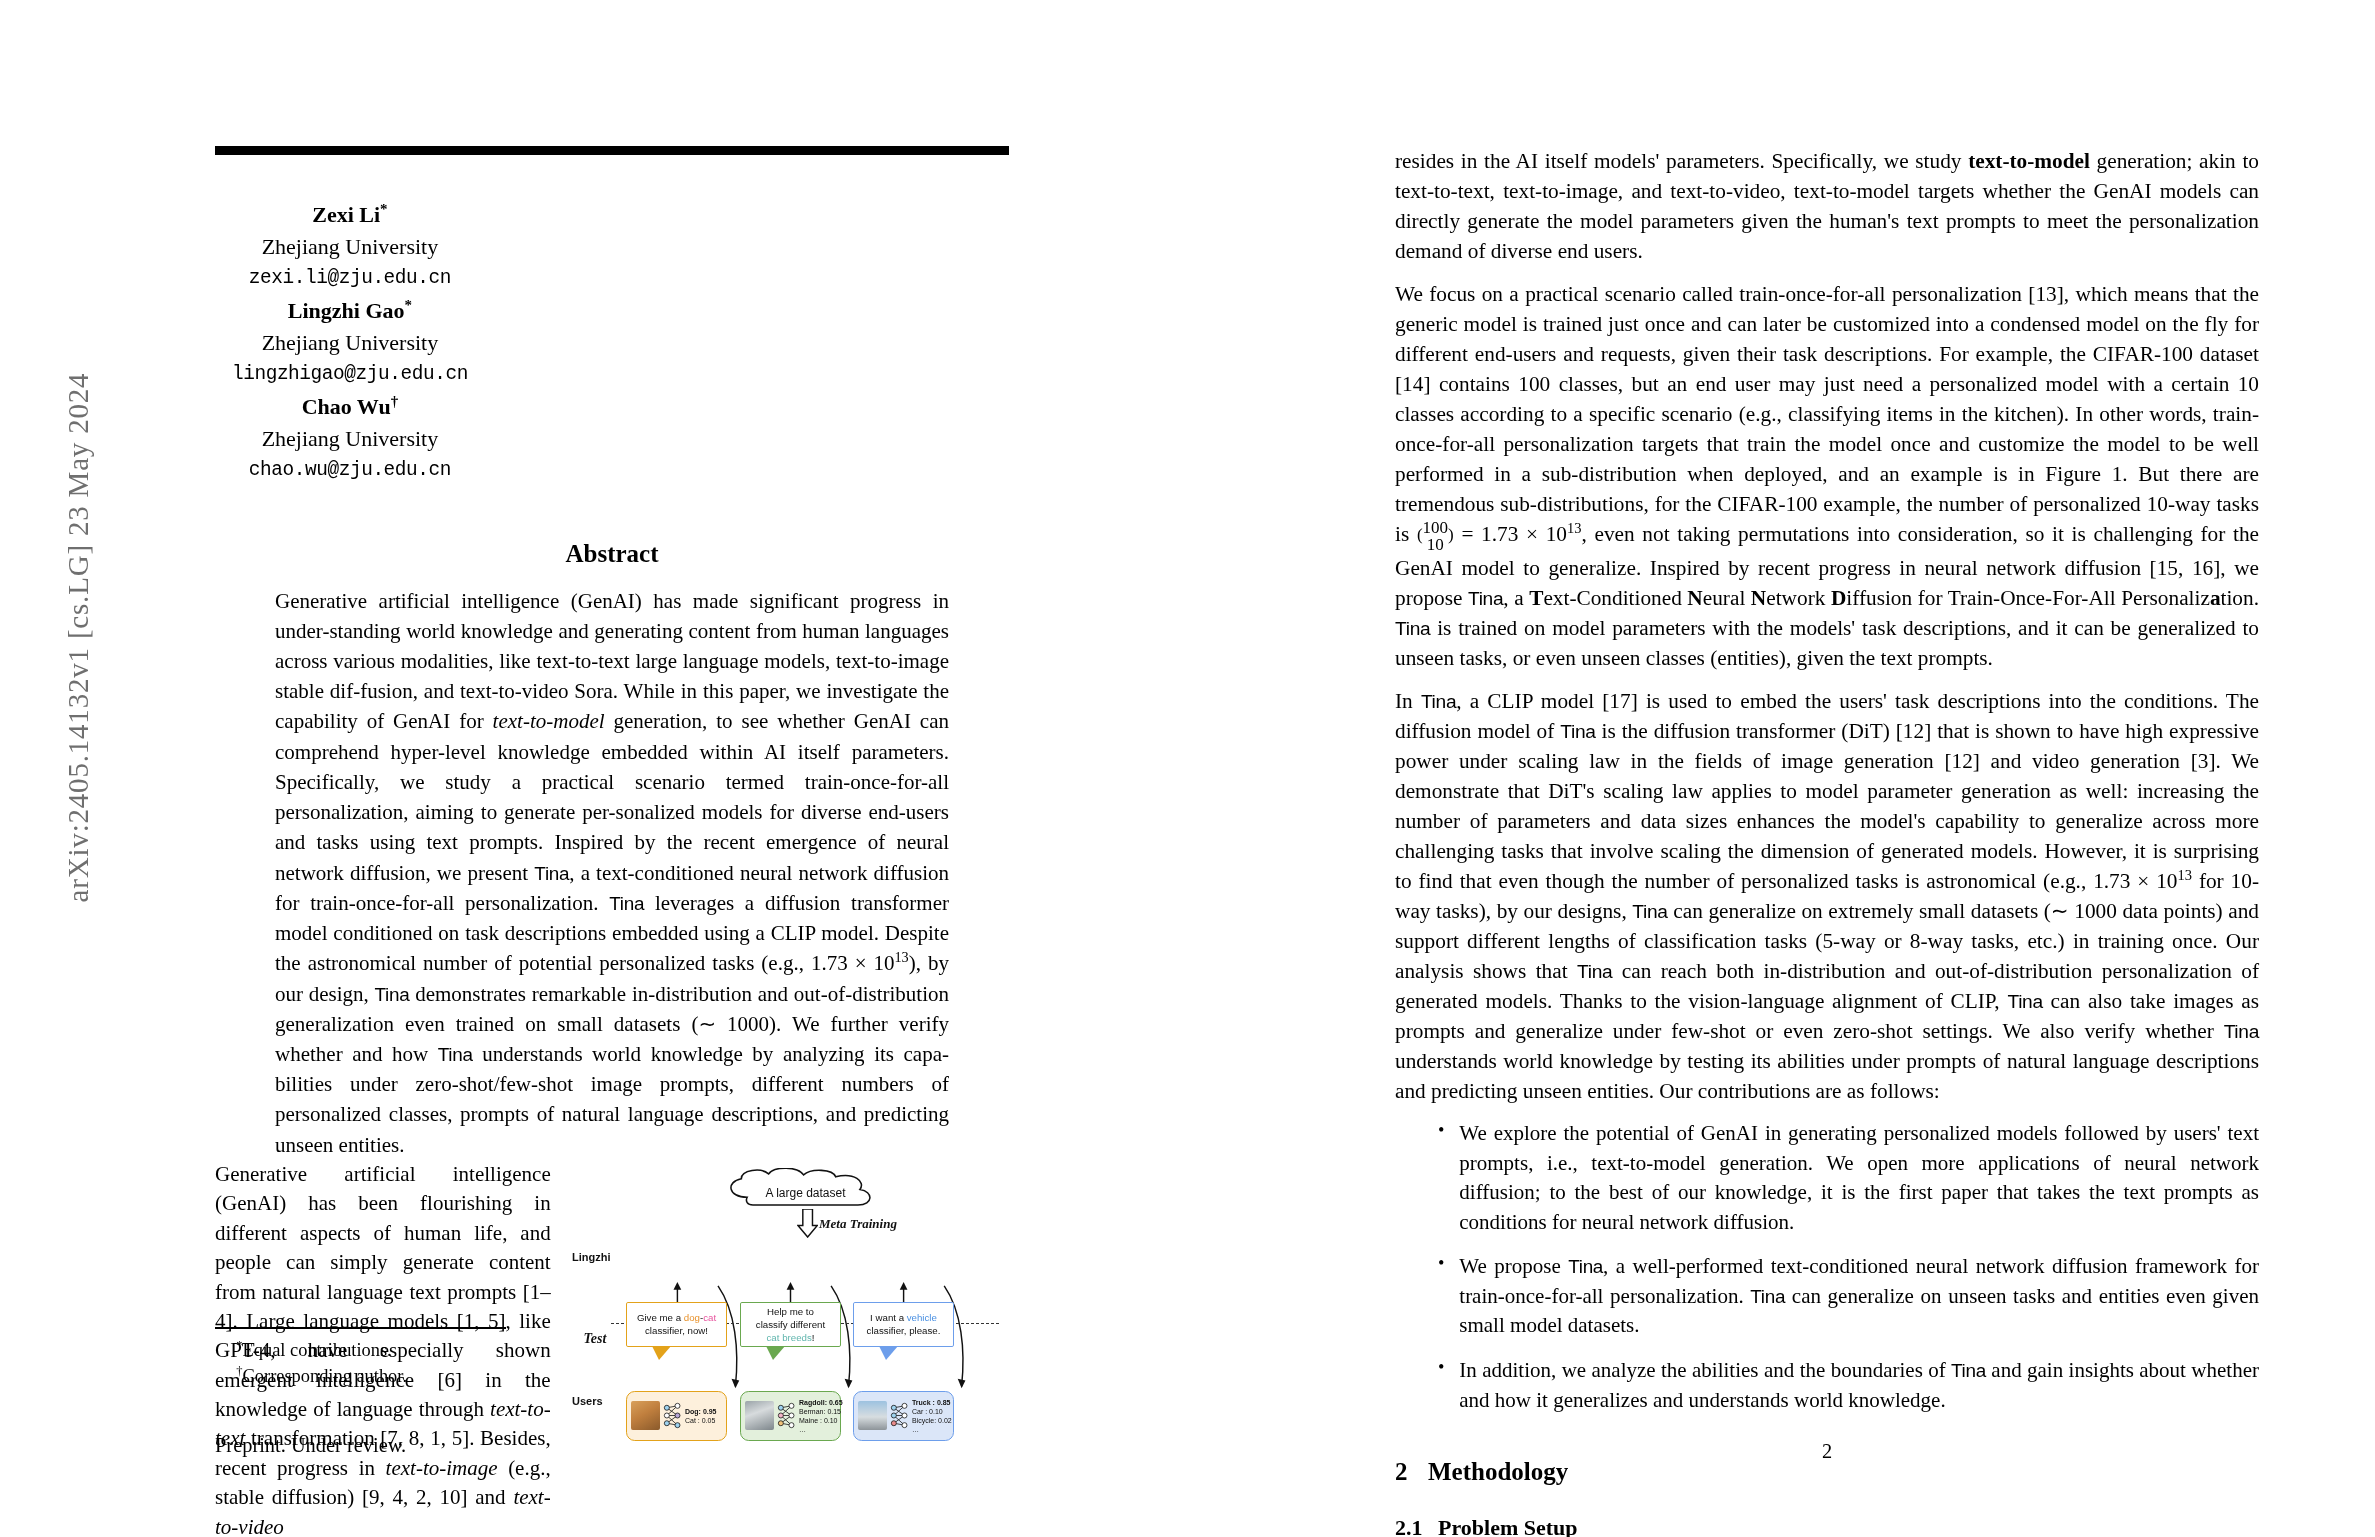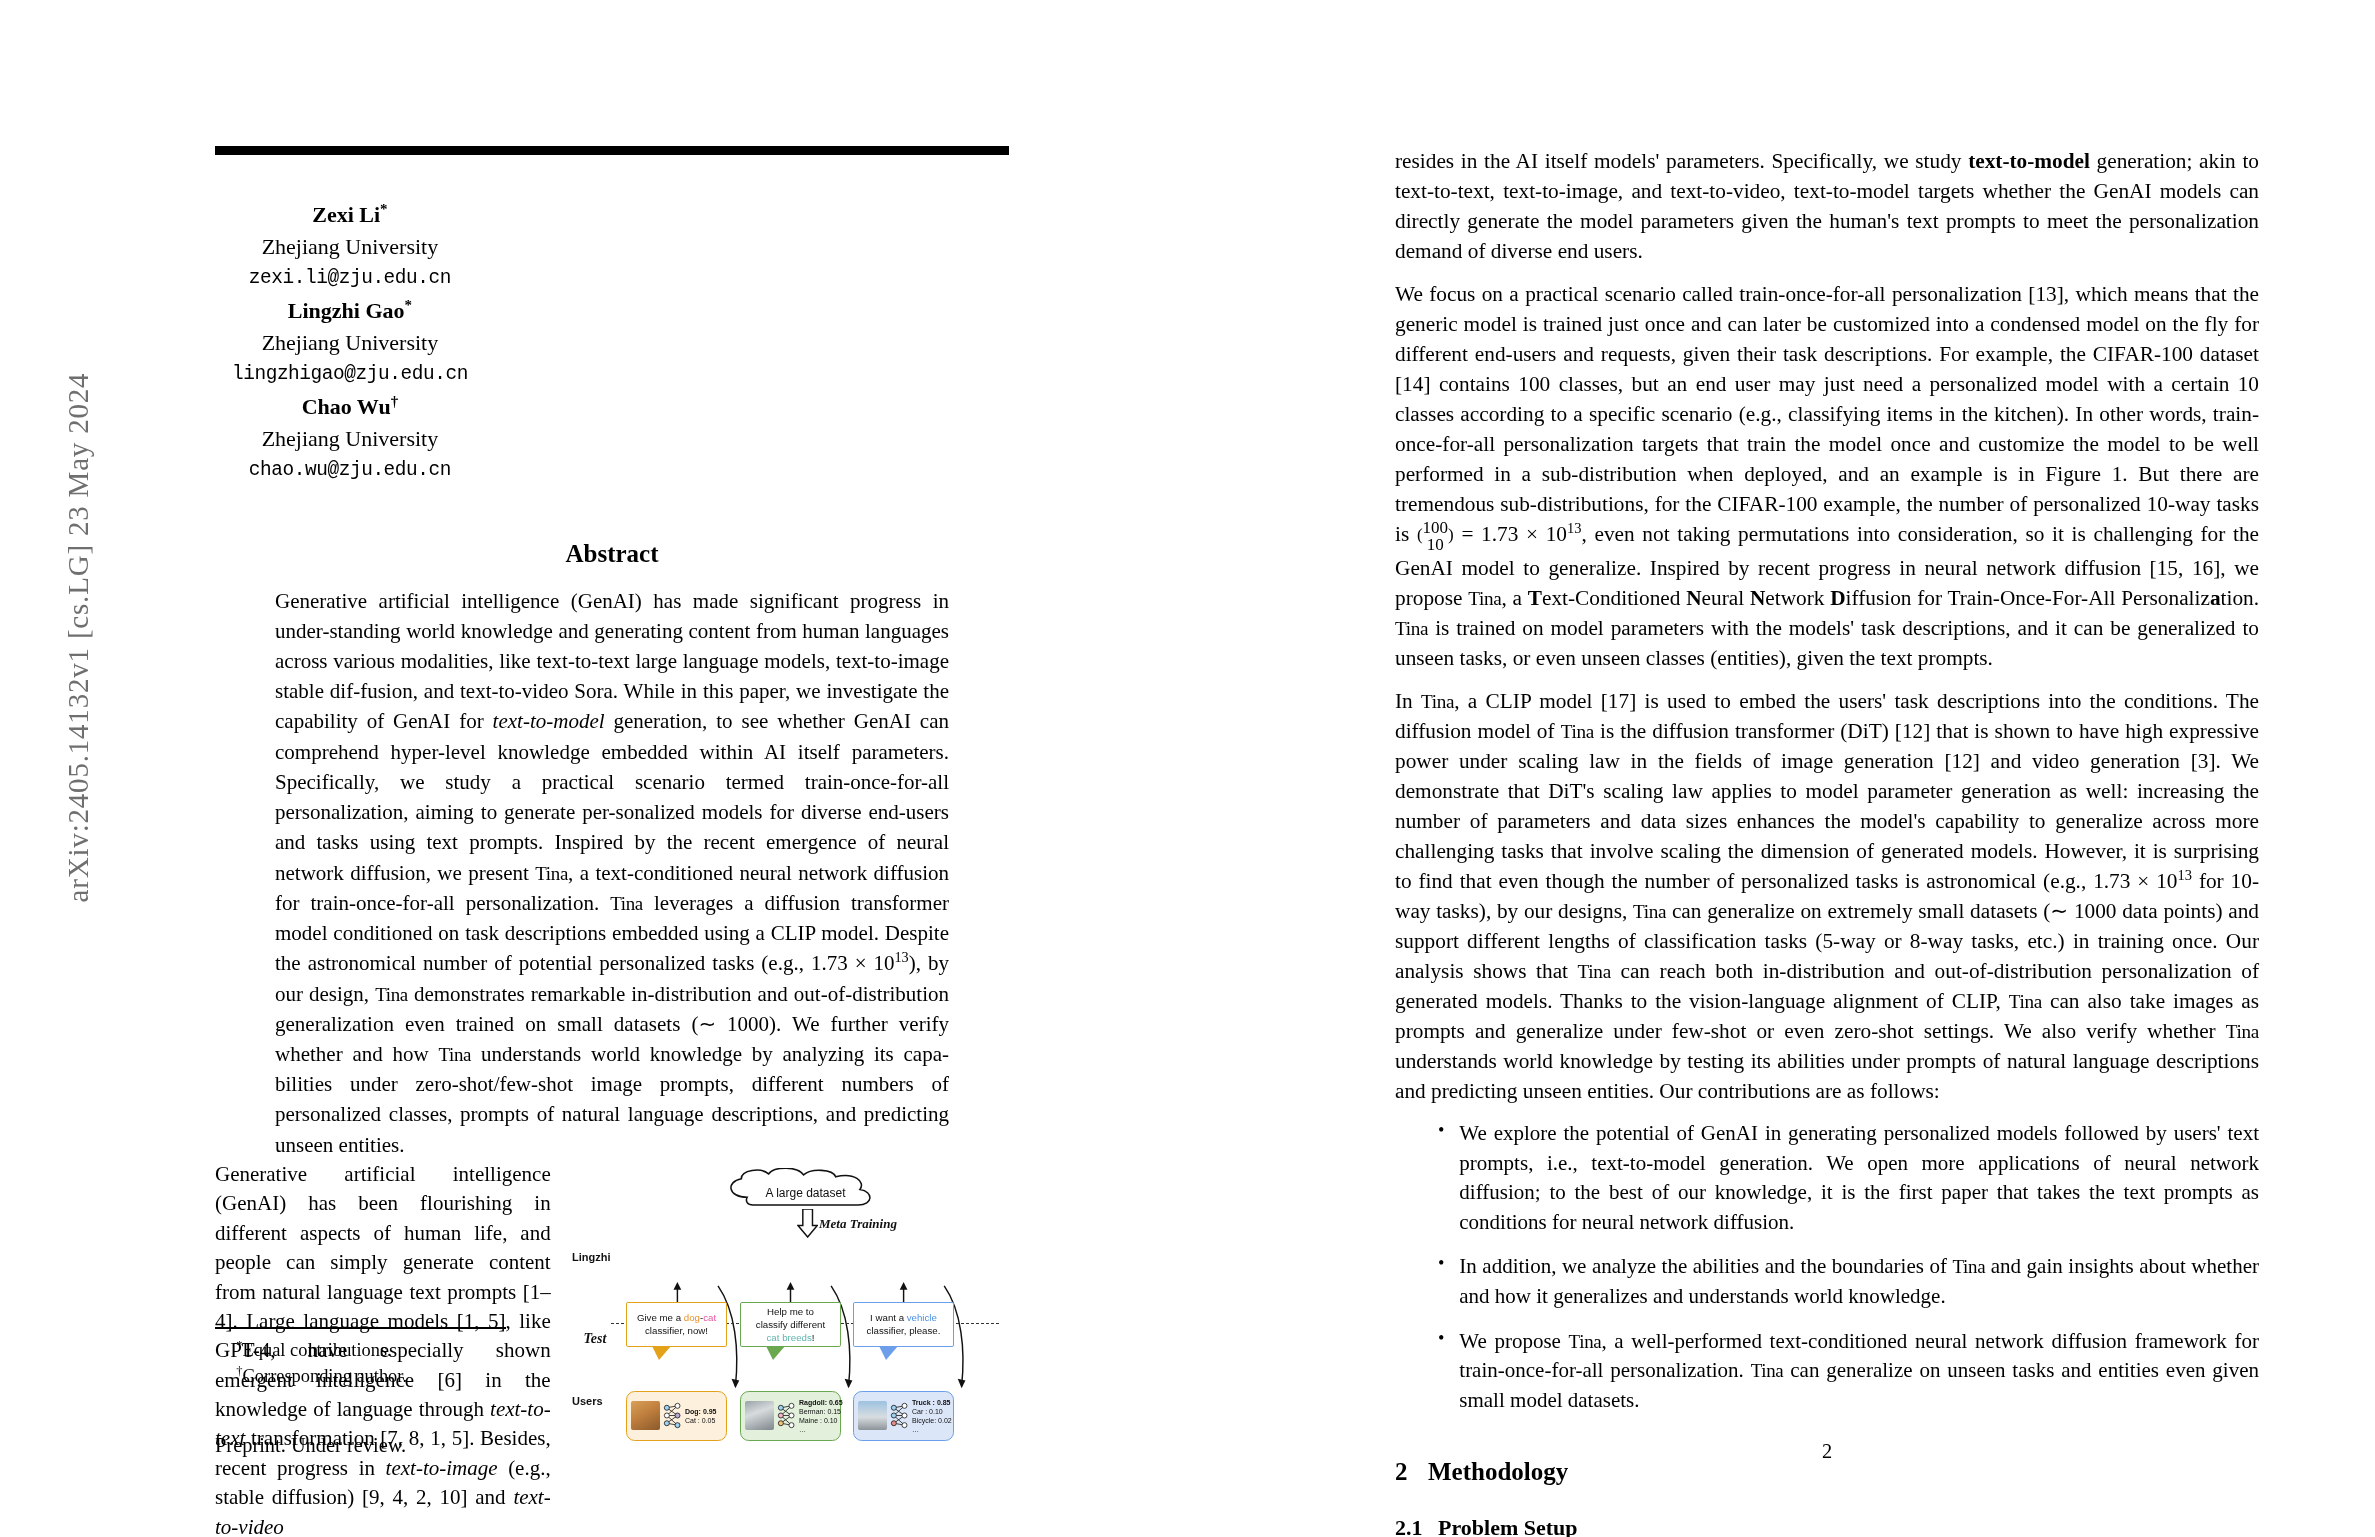--- a/index.html
+++ b/index.html
@@ -66,21 +66,21 @@
   }
 
   .h1{font-size:25px;font-weight:bold;margin:43px 0 15.5px;}
   .h1 .num{display:inline-block;min-width:33px;}
   .h2{font-size:22px;font-weight:bold;margin:29px 0 12.6px;}
   .h2 .num{display:inline-block;min-width:43px;}
 
   p.body{font-size:21px;line-height:1.40;text-align:justify;margin:0 0 12.6px;hyphens:auto;}
   .col-right p.body{font-size:21.3px;line-height:1.41;}
 
-  .tt{font-family:Liberation Serif, serif;font-size:.90em;letter-spacing:-0.3px;}
+  .tt{font-family:Liberation Sans, sans-serif;font-size:.90em;letter-spacing:-0.3px;}
   .it{font-style:italic;}
   .bd{font-weight:bold;}
 
   ul.contrib{margin:13.6px 0 0 0;padding:0 0 0 43px;list-style:none;}
   ul.contrib li{
     position:relative;font-size:21px;line-height:1.40;
     text-align:justify;margin-bottom:15.5px;padding-left:21.3px;
   }
   ul.contrib li:before{
     content:"•";position:absolute;left:0;top:-1px;font-size:18.4px;
@@ -411,27 +411,27 @@
       </p>
 
       <ul class="contrib">
         <li>
           We explore the potential of GenAI in generating personalized models followed by users'
           text prompts, i.e., text-to-model generation. We open more applications of neural network
           diffusion; to the best of our knowledge, it is the first paper that takes the text prompts as
           conditions for neural network diffusion.
         </li>
         <li>
-          In addition, we analyze the abilities and the boundaries of <span class="tt">Tina</span> and gain insights about
-          whether and how it generalizes and understands world knowledge.
-        </li>
-        <li>
           We propose <span class="tt">Tina</span>, a well-performed text-conditioned neural network diffusion framework
           for train-once-for-all personalization. <span class="tt">Tina</span> can generalize on unseen tasks and entities even
           given small model datasets.
+        </li>
+        <li>
+          In addition, we analyze the abilities and the boundaries of <span class="tt">Tina</span> and gain insights about
+          whether and how it generalizes and understands world knowledge.
         </li>
       </ul>
 
       <div class="h1">
         <span class="num">2</span><span>Methodology</span>
       </div>
       <div class="h2">
         <span class="num">2.1</span><span>Problem Setup</span>
       </div>
 

